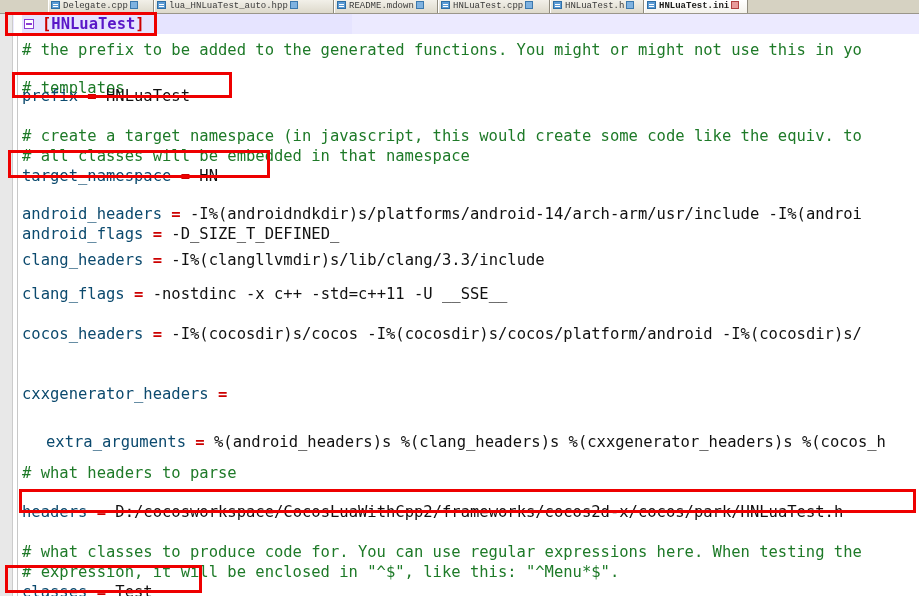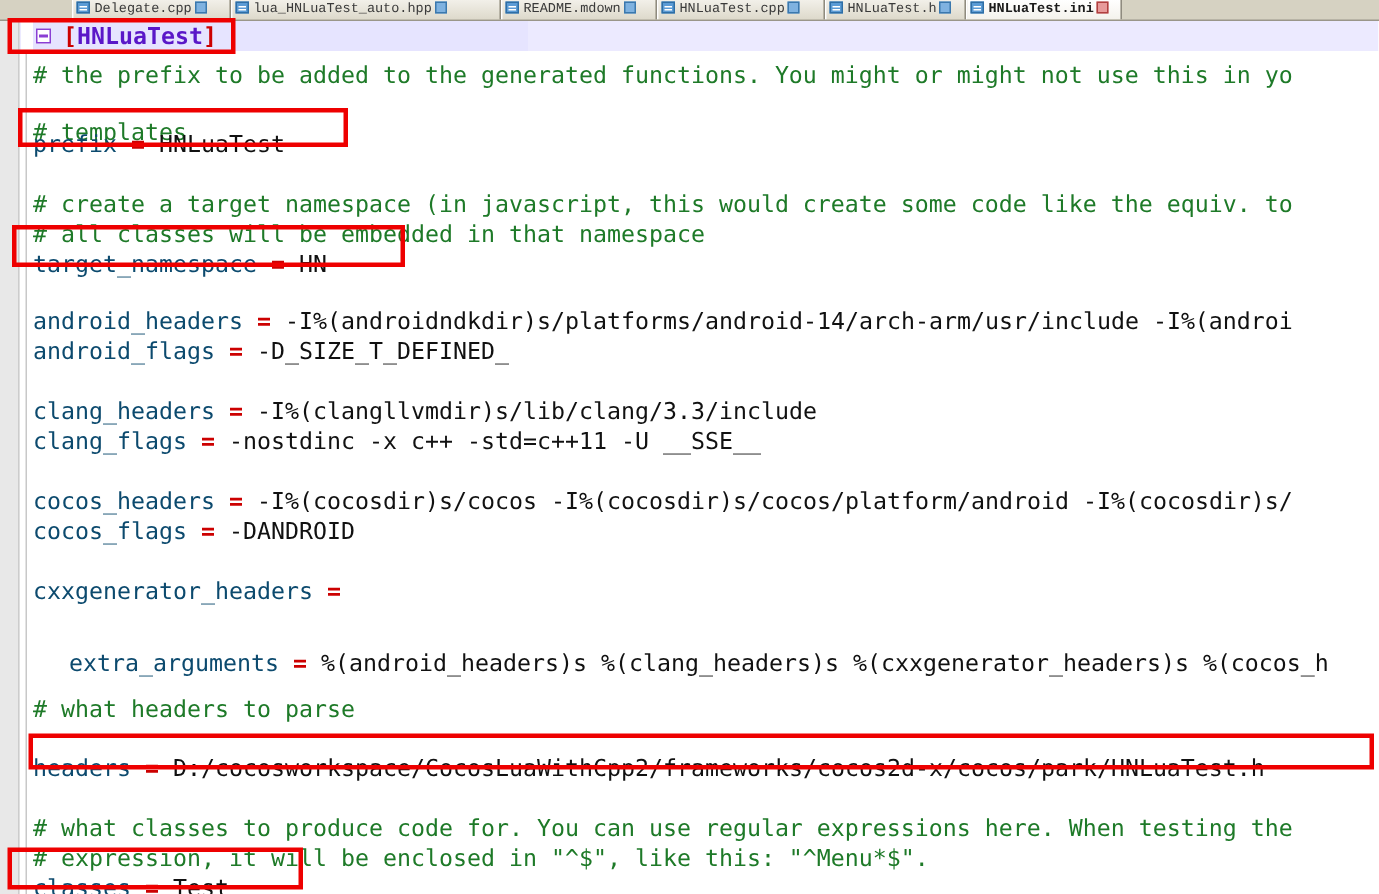--- a/index.html
+++ b/index.html
@@ -195,24 +195,23 @@
 
   <div class="line" style="top: 0px; left: 20px;"><span class="sect-br">[</span><span class="sect-nm">HNLuaTest</span><span class="sect-br">]</span></div>
       <div class="line" style="top: 26px;"><span class="comment"># the prefix to be added to the generated functions. You might or might not use this in yo</span></div>
       <div class="line" style="top: 64px;"><span class="comment"># templates</span></div>
       <div class="line" style="top: 72px;"><span class="key">prefix</span> <span class="eq">=</span> <span class="val">HNLuaTest</span></div>
       <div class="line" style="top: 112px;"><span class="comment"># create a target namespace (in javascript, this would create some code like the equiv. to</span></div>
       <div class="line" style="top: 132px;"><span class="comment"># all classes will be embedded in that namespace</span></div>
       <div class="line" style="top: 152px;"><span class="key">target_namespace</span> <span class="eq">=</span> <span class="val">HN</span></div>
       <div class="line" style="top: 190px;"><span class="key">android_headers</span> <span class="eq">=</span> <span class="val">-I%(androidndkdir)s/platforms/android-14/arch-arm/usr/include -I%(androi</span></div>
       <div class="line" style="top: 210px;"><span class="key">android_flags</span> <span class="eq">=</span> <span class="val">-D_SIZE_T_DEFINED_</span></div>
-      <div class="line" style="top: 250px;"><span class="key">clang_headers</span> <span class="eq">=</span> <span class="val">-I%(clangllvmdir)s/lib/clang/3.3/include</span></div>
+      <div class="line" style="top: 236px;"><span class="key">clang_headers</span> <span class="eq">=</span> <span class="val">-I%(clangllvmdir)s/lib/clang/3.3/include</span></div>
       <div class="line" style="top: 270px;"><span class="key">clang_flags</span> <span class="eq">=</span> <span class="val">-nostdinc -x c++ -std=c++11 -U __SSE__</span></div>
       <div class="line" style="top: 310px;"><span class="key">cocos_headers</span> <span class="eq">=</span> <span class="val">-I%(cocosdir)s/cocos -I%(cocosdir)s/cocos/platform/android -I%(cocosdir)s/</span></div>
-      <div class="line" style="top: 330px;"><span class="key">cocos_flags</span> <span class="eq">=</span> <span class="val">-DANDROID</span></div>
       <div class="line" style="top: 370px;"><span class="key">cxxgenerator_headers</span> <span class="eq">=</span> <span class="val"></span></div>
       <div class="line" style="top: 418px; margin-left: 24px;"><span class="key">extra_arguments</span> <span class="eq">=</span> <span class="val">%(android_headers)s %(clang_headers)s %(cxxgenerator_headers)s %(cocos_h</span></div>
       <div class="line" style="top: 449px;"><span class="comment"># what headers to parse</span></div>
       <div class="line" style="top: 488px;"><span class="key">headers</span> <span class="eq">=</span> <span class="val">D:/cocosworkspace/CocosLuaWithCpp2/frameworks/cocos2d-x/cocos/park/HNLuaTest.h</span></div>
       <div class="line" style="top: 528px;"><span class="comment"># what classes to produce code for. You can use regular expressions here. When testing the</span></div>
       <div class="line" style="top: 548px;"><span class="comment"># expression, it will be enclosed in "^$", like this: "^Menu*$".</span></div>
       <div class="line" style="top: 568px;"><span class="key">classes</span> <span class="eq">=</span> <span class="val">Test</span></div>
     </div>
 
   <div class="fold-marker" style="left:24px; top:5px;"></div>

